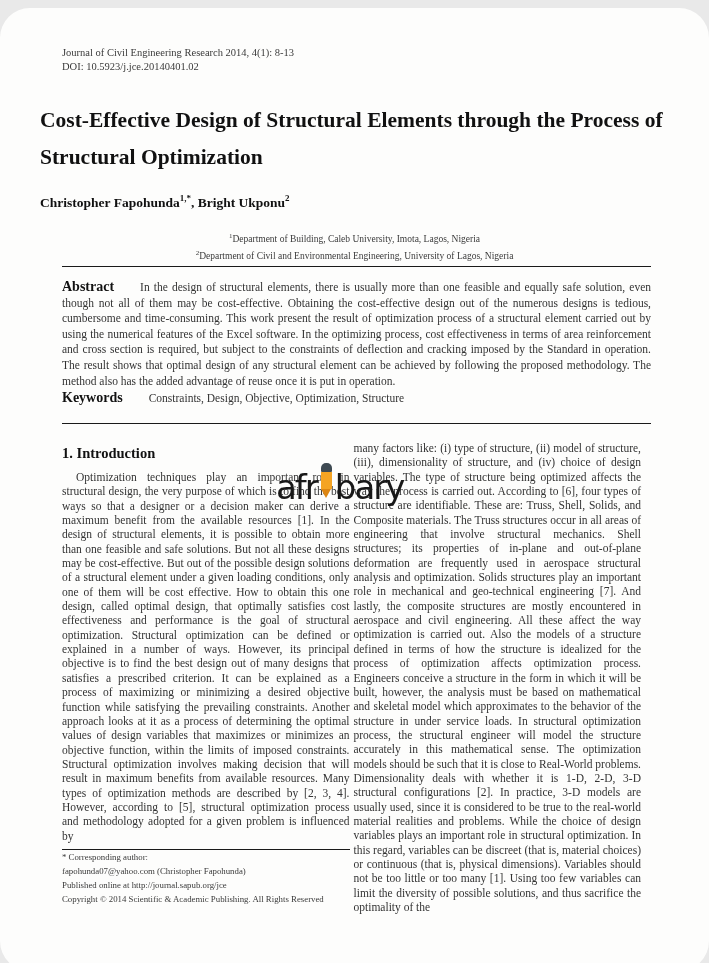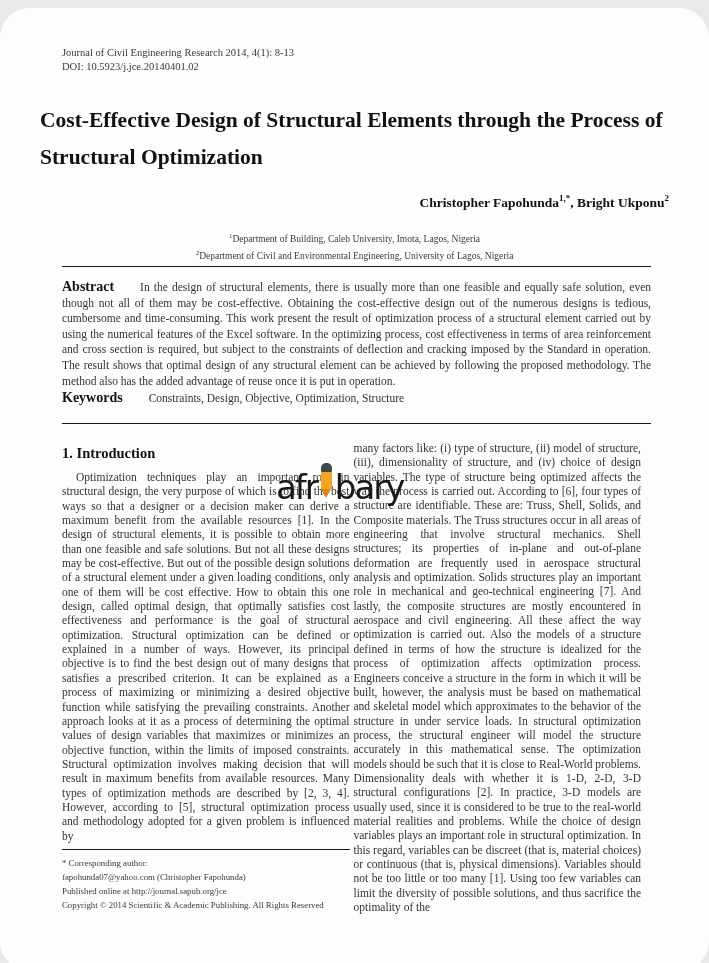--- a/index.html
+++ b/index.html
@@ -14,21 +14,21 @@
     overflow:hidden;
     border-radius:30px;
   }
   .journal-head { position:absolute; left:62px; top:38px; font-size:10.5px; line-height:14px; color:#3a3a3a; }
   .paper-title {
     position:absolute; left:40px; top:94px; width:629px;
     font-size:21.5px; font-weight:bold; line-height:37px; color:#111;
   }
   .authors-line {
     position:absolute; left:40px; top:185px; width:629px;
-    text-align:right; font-size:13.5px; font-weight:bold; color:#111;
+    text-align:left; font-size:13.5px; font-weight:bold; color:#111;
   }
   .authors-line sup { font-size:9px; }
   .affiliations {
     position:absolute; left:40px; top:222px; width:629px;
     text-align:center; font-size:9.5px; line-height:13.5px; color:#3a3a3a;
   }
   .affiliations sup { font-size:7px; }
   .rule { position:absolute; left:62px; width:589px; height:0; border-top:1.6px solid #1a1a1a; }
   .rule-top { top:258px; }
   .rule-mid { top:415px; }
@@ -46,21 +46,21 @@
     display:flex; gap:4px;
   }
   .col { width:287.5px; }
   .section-heading { font-size:14.5px; font-weight:bold; color:#111; margin-bottom:8px; }
   .body-par {
     font-size:11.5px; line-height:14.35px; text-align:justify; color:#333;
   }
   .indent { text-indent:14px; }
   .right-par { margin-top:-4px; }
   .footnote {
-    margin-top:6px; border-top:1.6px solid #1a1a1a; padding-top:6px;
+    margin-top:6px; border-top:1.6px solid #1a1a1a; 
     font-size:8.8px; line-height:14px; color:#3a3a3a;
   }
   .watermark {
     position:absolute; left:276px; top:455px; z-index:5;
     display:flex; align-items:flex-end;
     font-family:"DejaVu Sans", sans-serif; font-weight:normal;
     font-size:34px; letter-spacing:-2px; color:#181818;
   }
   .watermark .wm-text { line-height:1; }
   .pencil {

